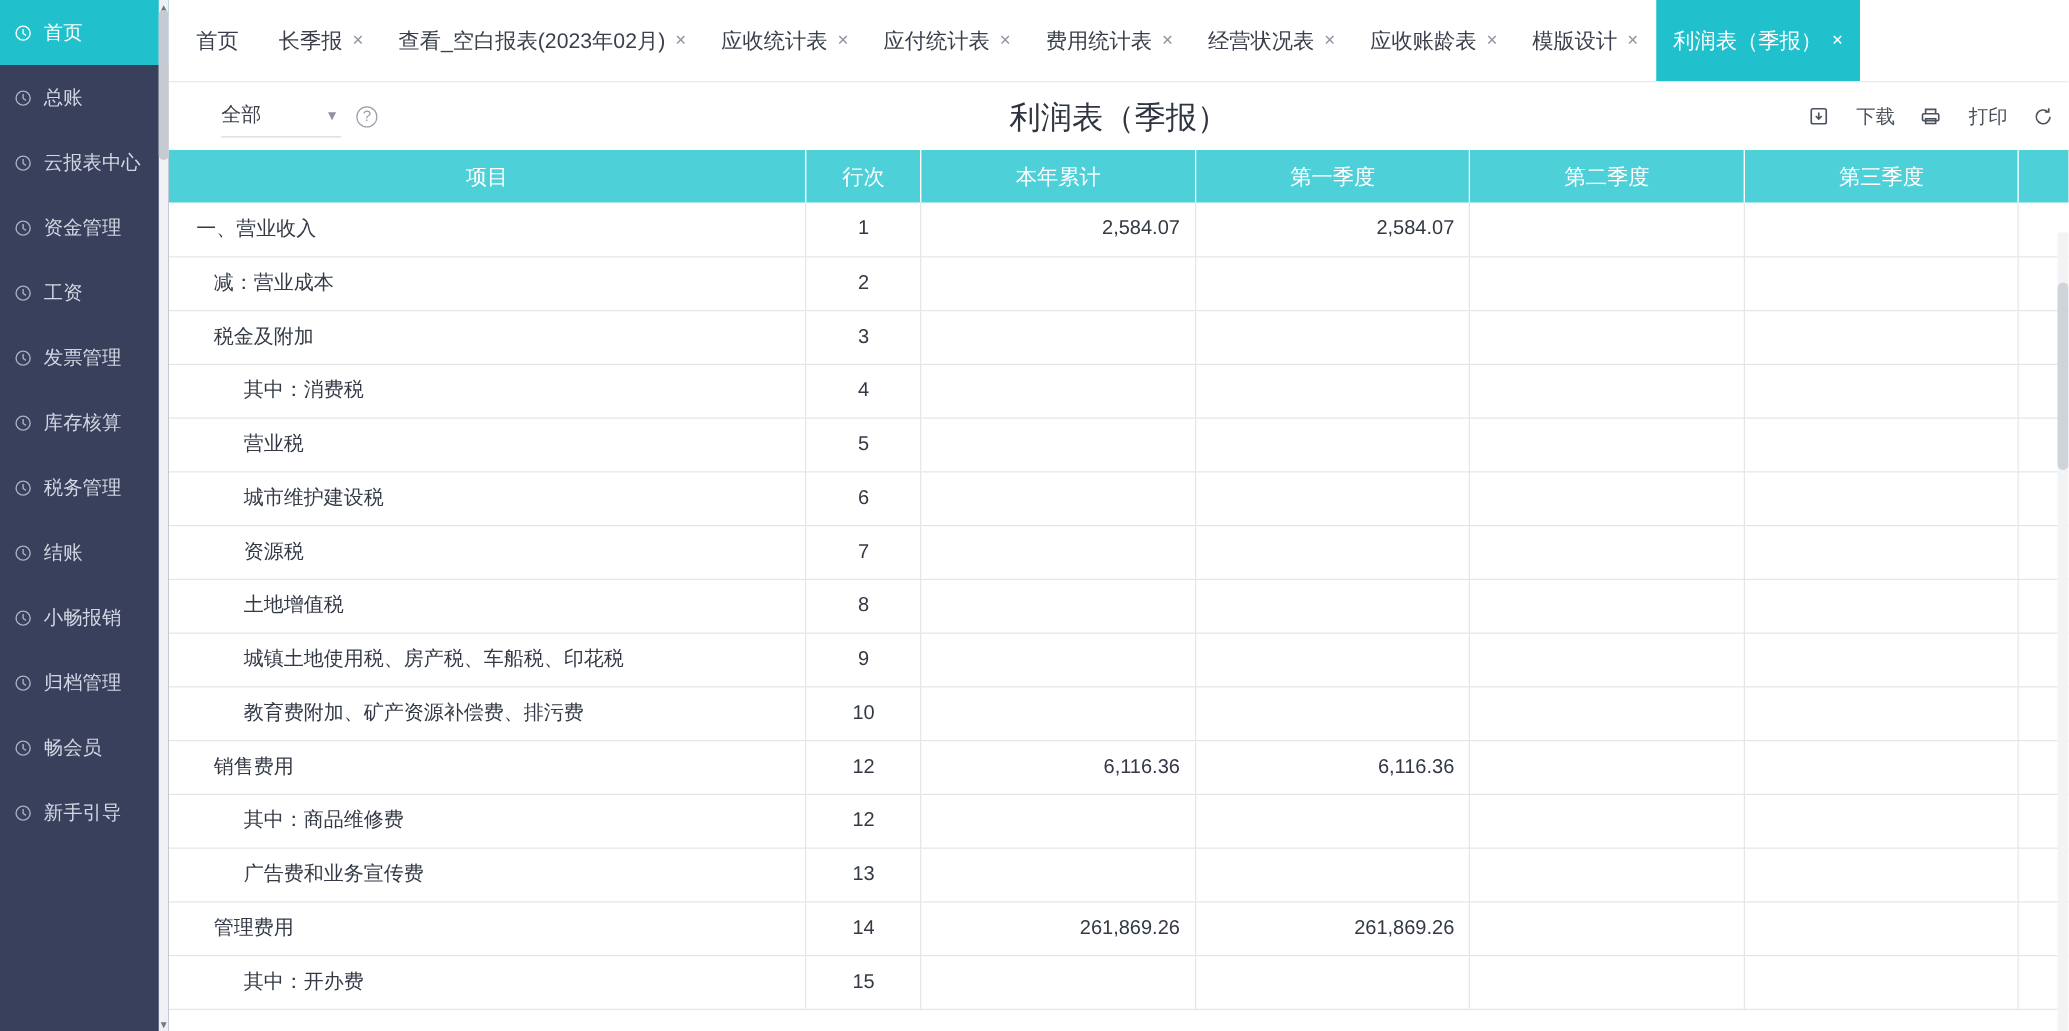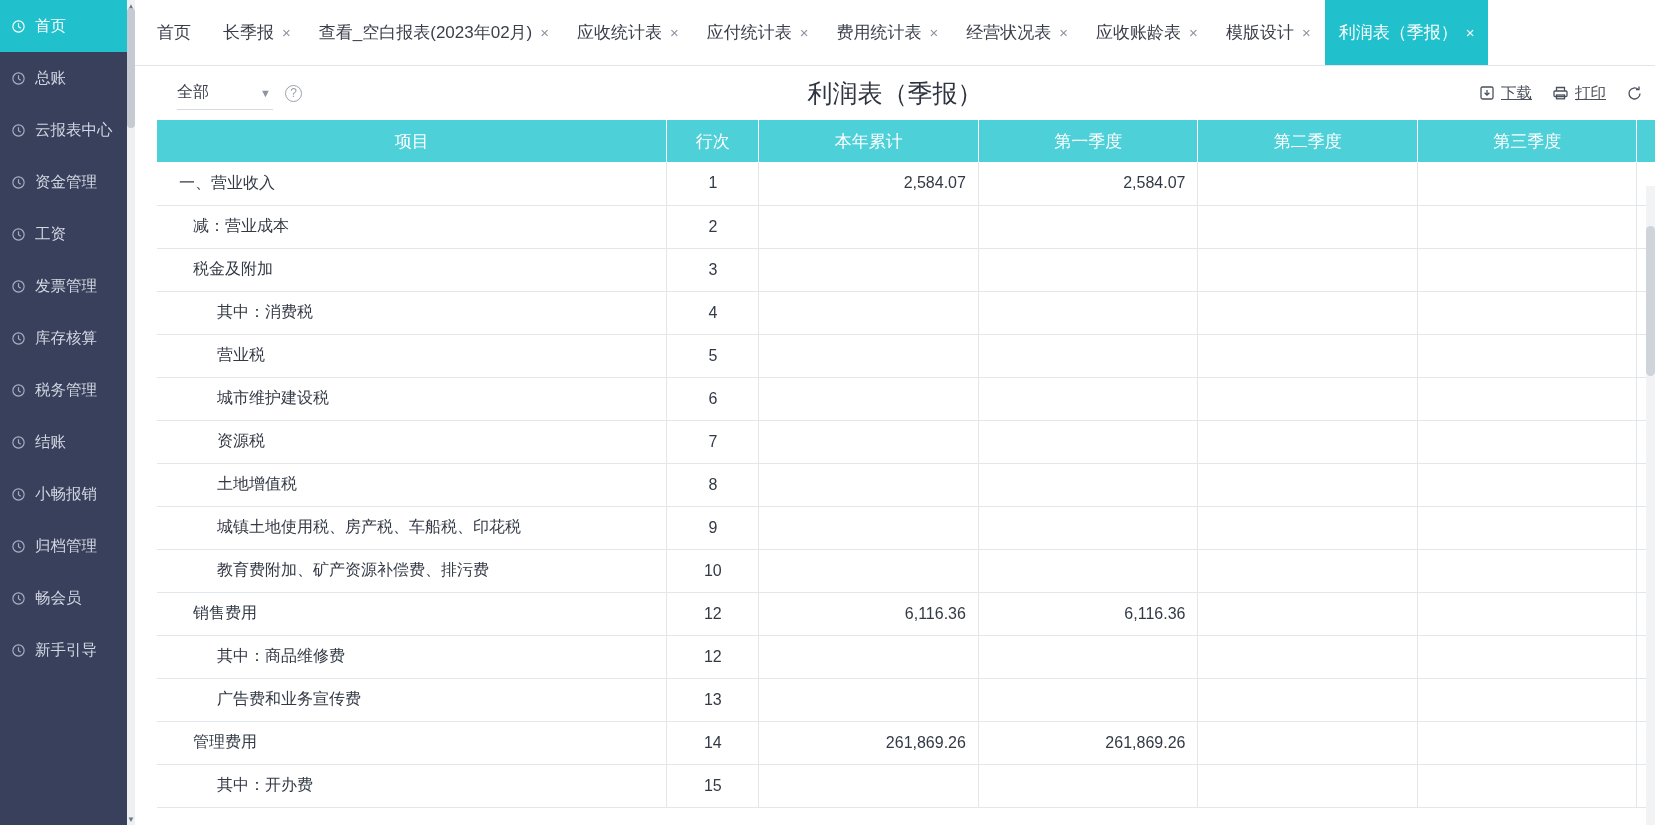--- a/index.html
+++ b/index.html
@@ -169,29 +169,28 @@
   .tool-actions {
     margin-left: auto;
     display: flex;
     align-items: center;
     gap: 20px;
     font-size: 15.5px;
     color: #4a505c;
     z-index: 2;
   }
   .tool-actions .act {
-    display: flex; align-items: center; gap: 6px; cursor: pointer; text-decoration: underline;
+    display: flex; align-items: center; gap: 22px; cursor: pointer;
   }
   .tool-actions .act svg { display: block; }
 
   
   .table-wrap {
     flex: 1 1 auto;
     overflow: hidden;
-    padding-left: 22px;
     position: relative;
   }
   table.report {
     border-collapse: collapse;
     table-layout: fixed;
     width: 1700px;
   }
   table.report thead th {
     background: #4ed0d8;
     color: #ffffff;

